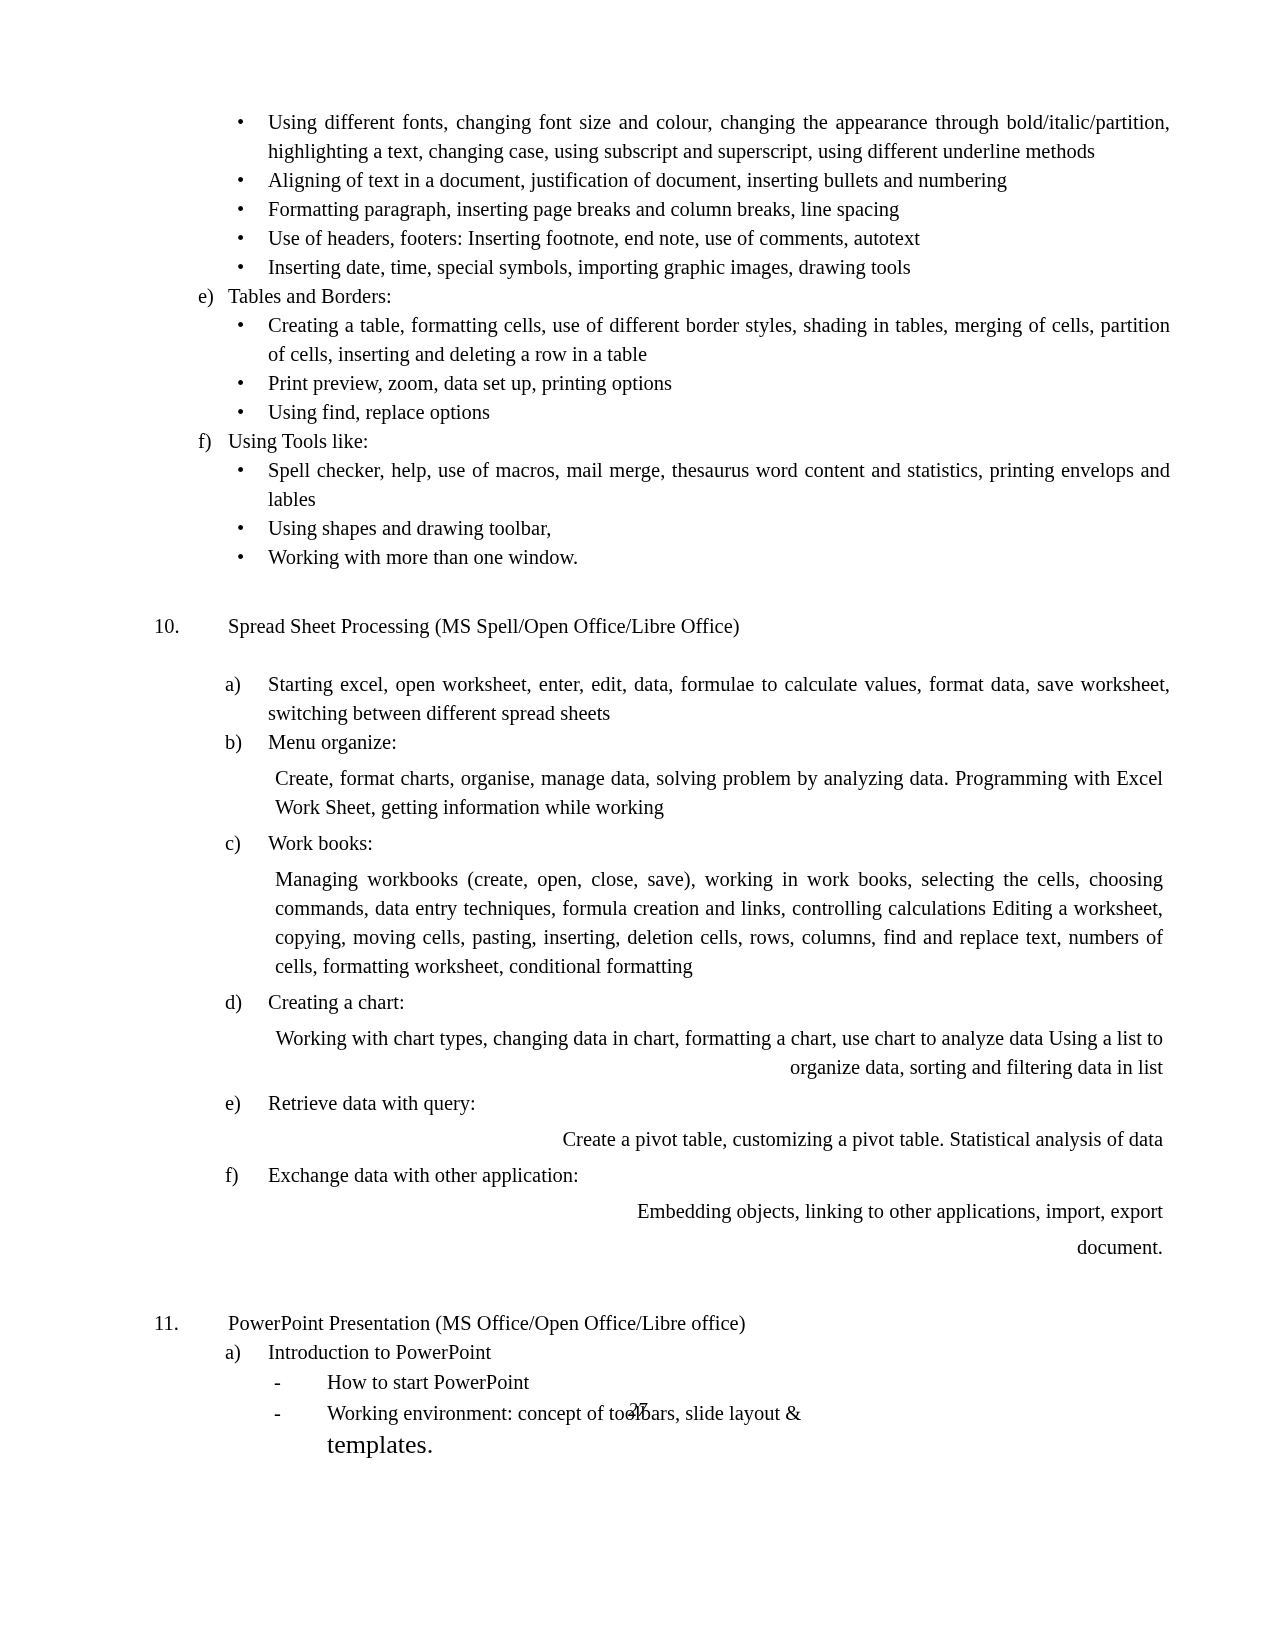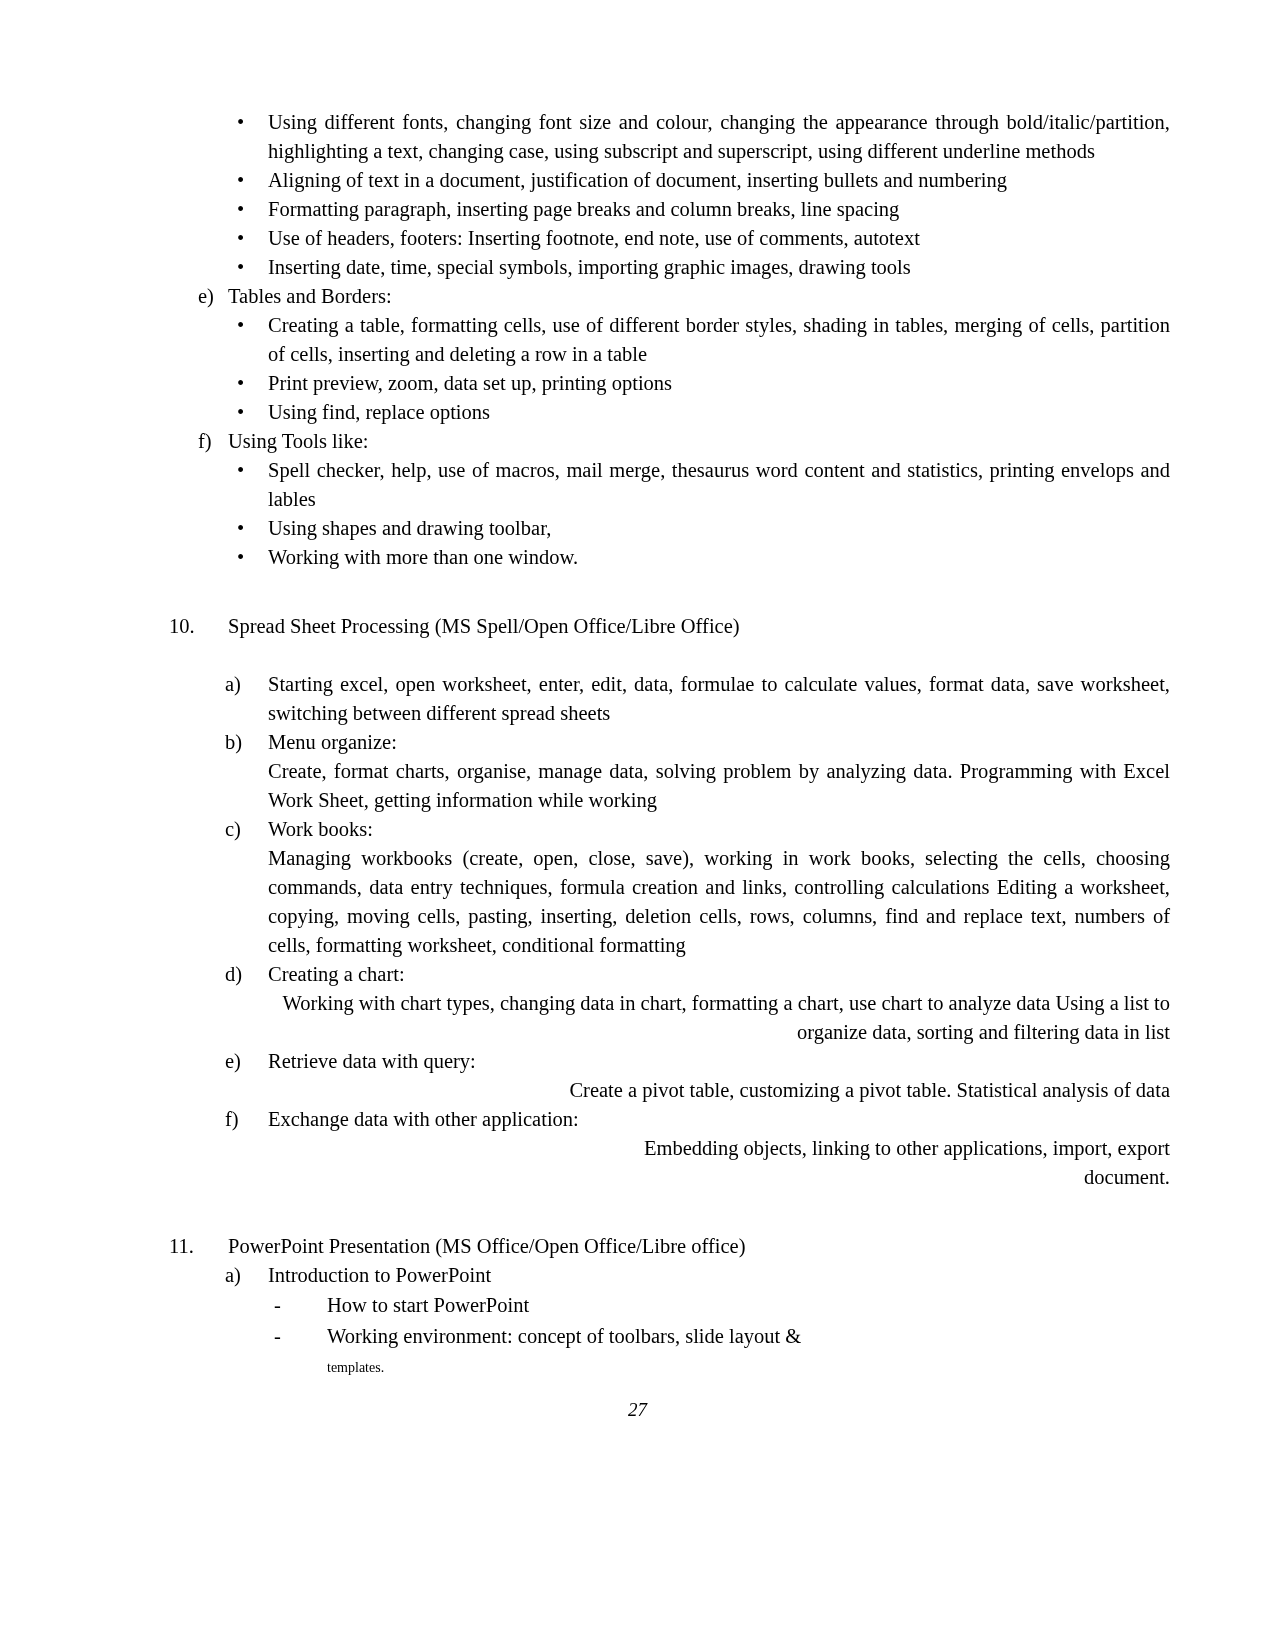--- a/index.html
+++ b/index.html
@@ -82,21 +82,21 @@
   }
   .alpha-item > .marker {
     position: absolute;
     left: 225px;
     top: 0;
     font-size: 20.5px;
     line-height: 29px;
   }
   
   .alpha-body {
-    margin: 0;
+    margin: 7px;
     padding-left: 268px;
     padding-right: 105px;
     font-size: 20.5px;
     line-height: 29px;
     text-align: justify;
     text-justify: inter-word;
   }
   .alpha-body.noj {
     text-align: right;
   }
@@ -105,21 +105,21 @@
   .num-item {
     position: relative;
     margin: 0;
     padding-left: 228px;
     padding-right: 105px;
     font-size: 20.5px;
     line-height: 29px;
   }
   .num-item > .marker {
     position: absolute;
-    left: 169px;
+    left: 154px;
     top: 0;
     font-size: 20.5px;
     line-height: 29px;
   }
 
   
   .dash-item {
     position: relative;
     margin: 0;
     padding-left: 327px;
@@ -132,21 +132,21 @@
     position: absolute;
     left: 274px;
     top: 0;
     font-size: 20.5px;
     line-height: 31px;
   }
   .dash-cont {
     margin: 0;
     padding-left: 327px;
     padding-right: 105px;
-    font-size: 14px;
+    font-size: 26px;
     line-height: 31px;
   }
 
   .gap-lg { height: 40px; }
   .gap-md { height: 29px; }
 
   .page-number {
     position: absolute;
     left: 0;
     top: 1398px;

